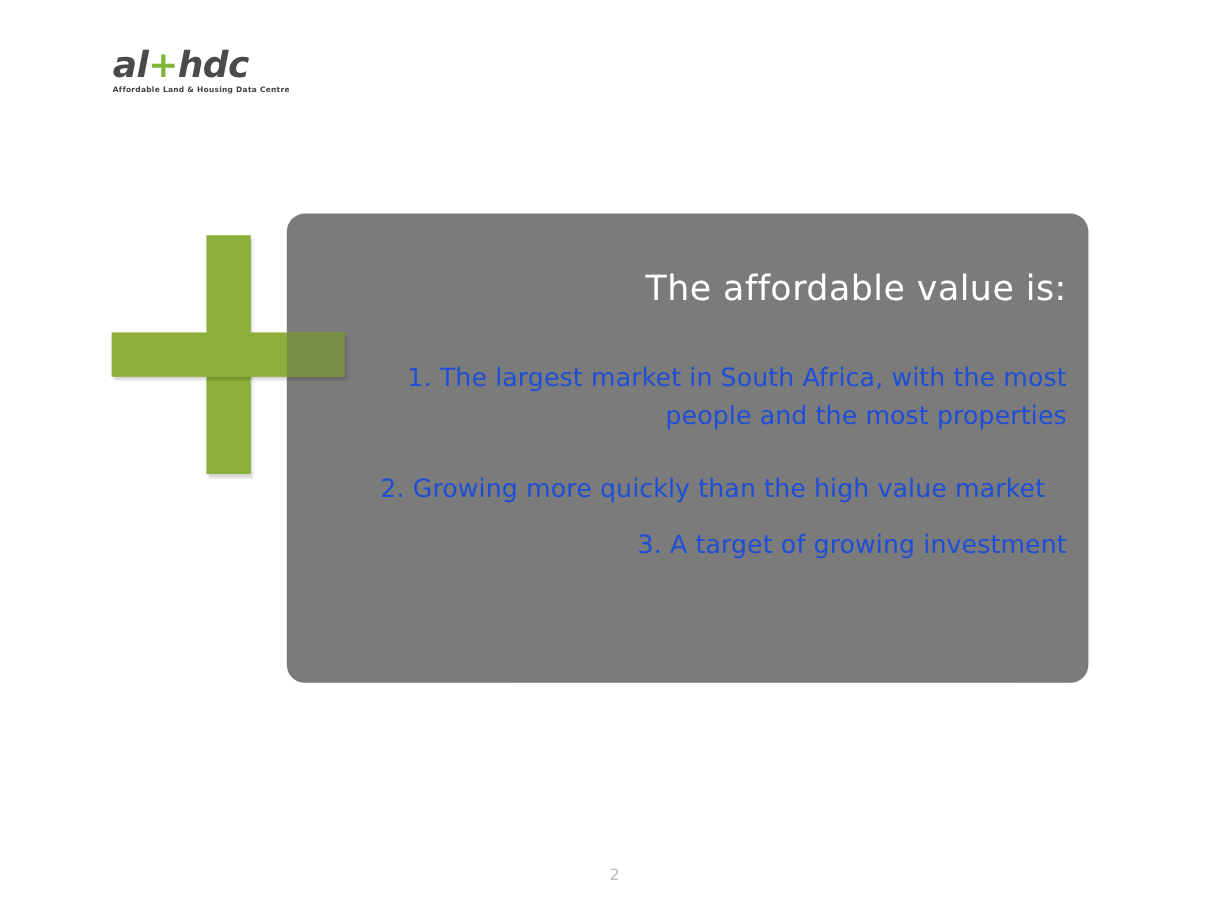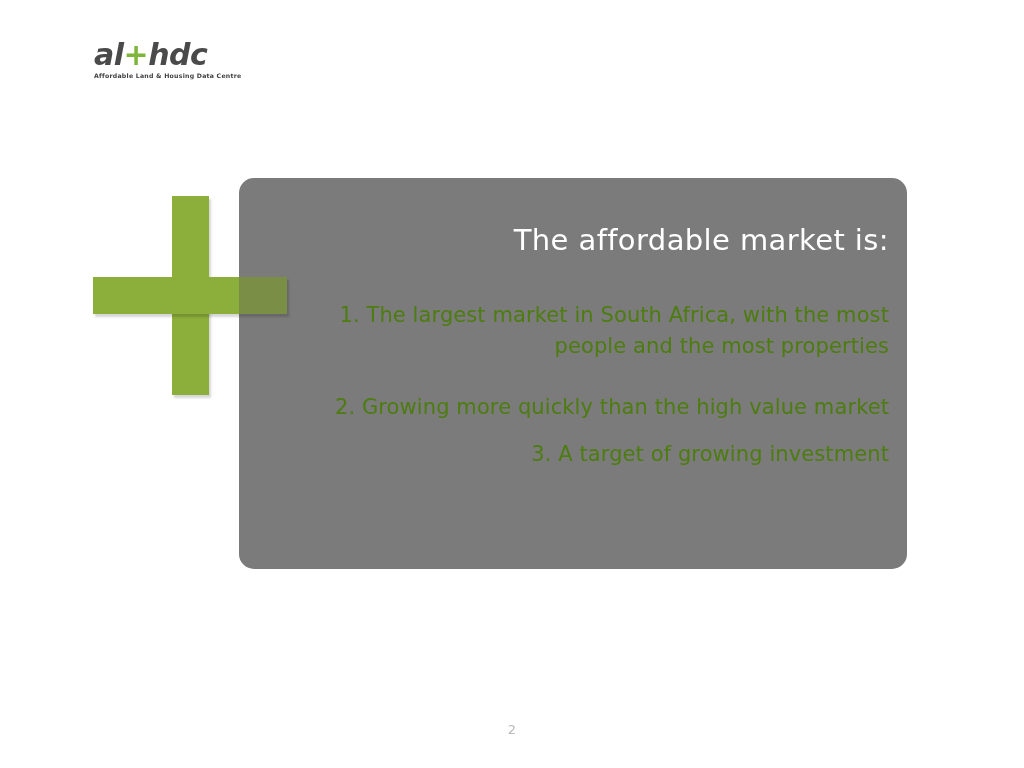--- a/index.html
+++ b/index.html
@@ -123,26 +123,26 @@
   }
   #bullet-list {
     list-style: none;
     margin: 0;
     padding: 0;
   }
   .bullet-item {
     font-family: "DejaVu Sans", sans-serif;
     font-size: 21px;
     line-height: 31px;
-    color: #4d7c0f;
+    color: #1d4ed8;
     letter-spacing: 0.1px;
     text-align: right;
   }
   #bullet-1 { margin-top: 42px; }
-  #bullet-2 { margin-top: 30px; }
+  #bullet-2 { margin-top: 30px; text-align: center; }
   #bullet-3 { margin-top: 16px; }
 
   
   #page-number {
     position: absolute;
     left: 0;
     top: 722px;
     width: 1024px;
     text-align: center;
     font-family: "DejaVu Sans", sans-serif;
@@ -162,21 +162,21 @@
 
   <div id="panel"></div>
 
   <div id="plus-mark">
     <div class="plus-bar" id="plus-vertical"></div>
     <div class="plus-bar" id="plus-horizontal"></div>
     <div id="plus-overlap"></div>
   </div>
 
   <div id="panel-text">
-    <div id="panel-heading">The affordable market is:</div>
+    <div id="panel-heading">The affordable value is:</div>
     <div id="bullet-list">
       <div class="bullet-item" id="bullet-1">1. The largest market in South Africa, with the most people and the most properties</div>
       <div class="bullet-item" id="bullet-2">2. Growing more quickly than the high value market</div>
       <div class="bullet-item" id="bullet-3">3. A target of growing investment</div>
     </div>
   </div>
 
   <div id="page-number">2</div>
 
 </div>

